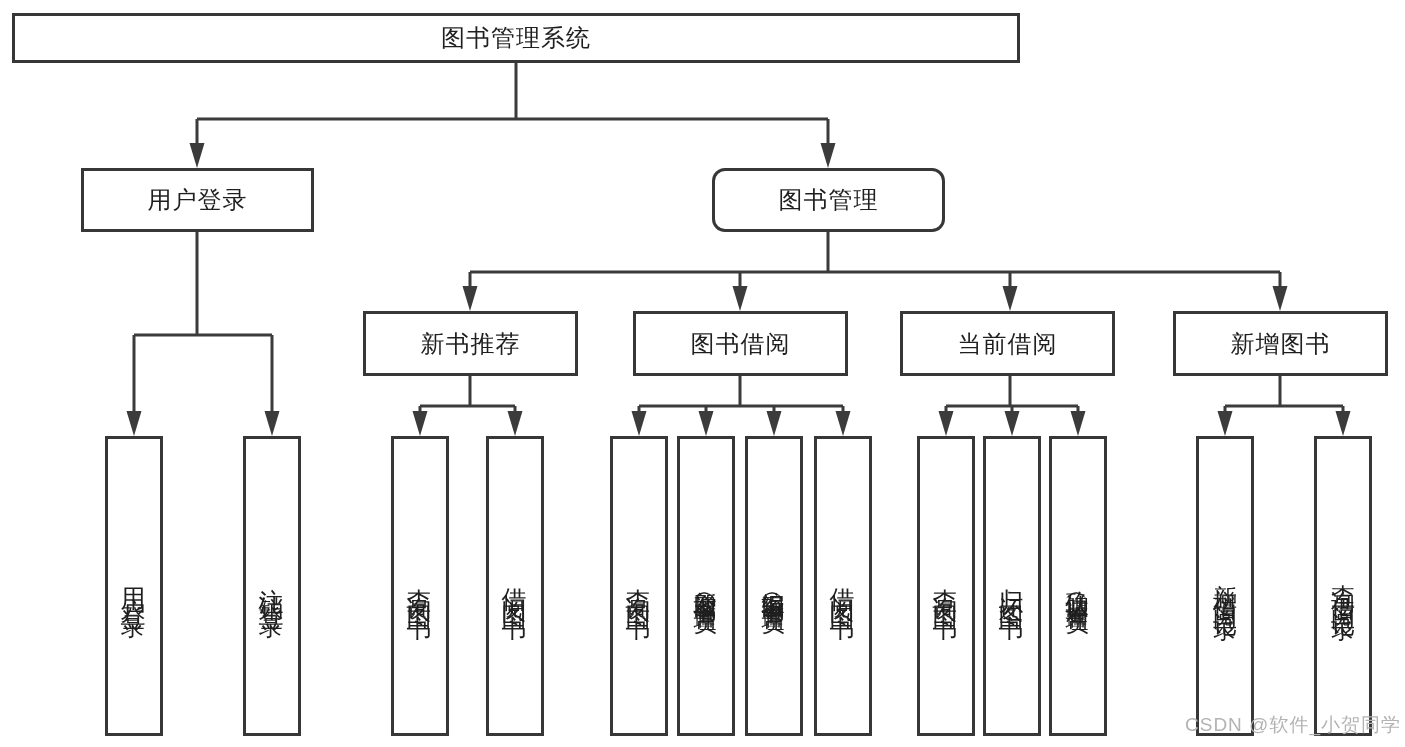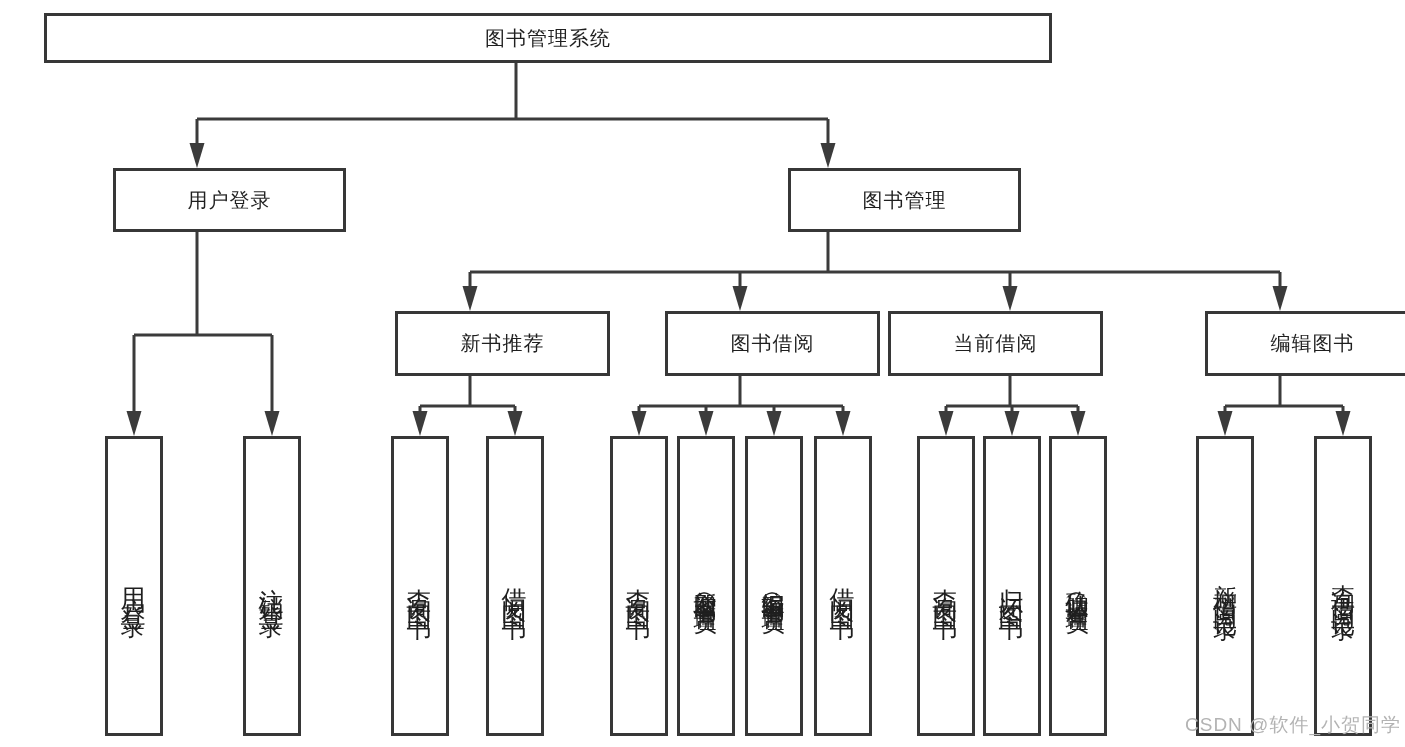--- a/index.html
+++ b/index.html
@@ -13,25 +13,25 @@
   svg.connectors{position:absolute;left:0;top:0;z-index:1;}
   .node{
     position:absolute;
     box-sizing:border-box;
     border:3px solid #373737;
     background:#ffffff;
     display:flex;align-items:center;justify-content:center;
     color:#1f1f1f;
     z-index:2;
   }
-  .hbox{font-size:20px;letter-spacing:1px;margin-left:32px;}
+  .hbox{font-size:24px;letter-spacing:1px;}
   .root{left:12px;top:13px;width:1008px;height:50px;}
   .l2{height:64px;width:233px;top:168px;}
   .l2.user{left:81px;}
-  .l2.mgmt{left:756px;}
+  .l2.mgmt{left:712px;border-radius:13px;}
   .l3{height:65px;width:215px;top:311px;align-items:center;}
   .vbox{top:436px;height:300px;width:58px;}
   .vtext{
     writing-mode:vertical-rl;
     text-orientation:mixed;
     font-size:25px;
     letter-spacing:9px;
     white-space:nowrap;
   }
   .vtext.mid{font-size:24px;letter-spacing:7px;}
@@ -113,25 +113,25 @@
   <div class="node hbox l2 mgmt">
     <span>图书管理</span>
   </div>
 
   <div class="node hbox l3" style="left:363px;">
     <span>新书推荐</span>
   </div>
   <div class="node hbox l3" style="left:633px;font-family:Liberation Serif, serif;">
     <span>图书借阅</span>
   </div>
-  <div class="node hbox l3" style="left:856px;">
+  <div class="node hbox l3" style="left:900px;">
     <span>当前借阅</span>
   </div>
   <div class="node hbox l3" style="left:1173px;">
-    <span>编辑图书</span>
+    <span>新增图书</span>
   </div>
 
   <div class="node vbox" style="left:105px;">
     <span class="vtext">用户登录</span>
   </div>
   <div class="node vbox" style="left:243px;">
     <span class="vtext">注销登录</span>
   </div>
   <div class="node vbox" style="left:391px;">
     <span class="vtext">查询图书</span>

